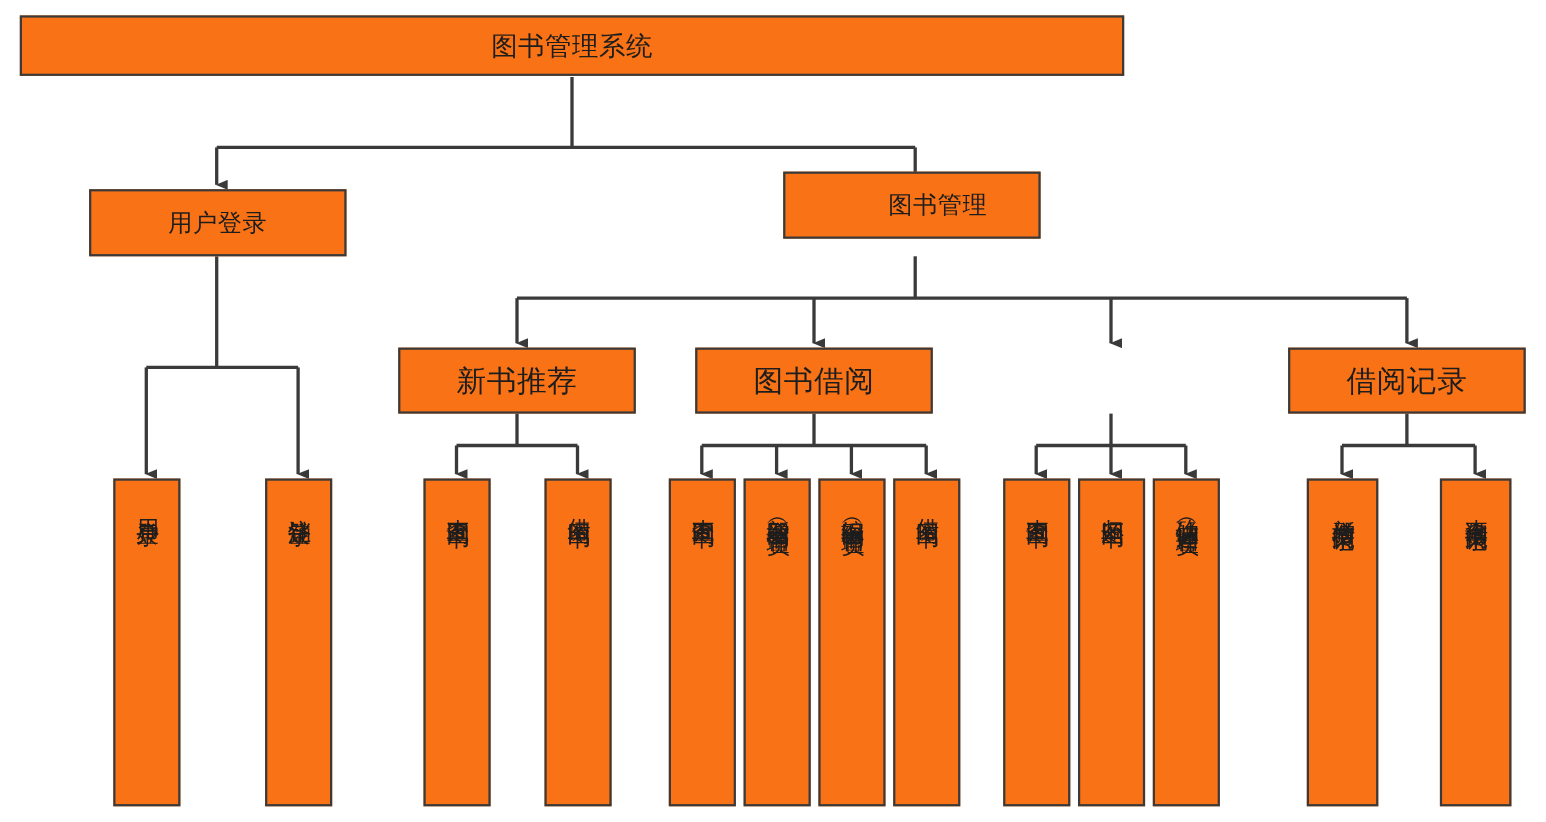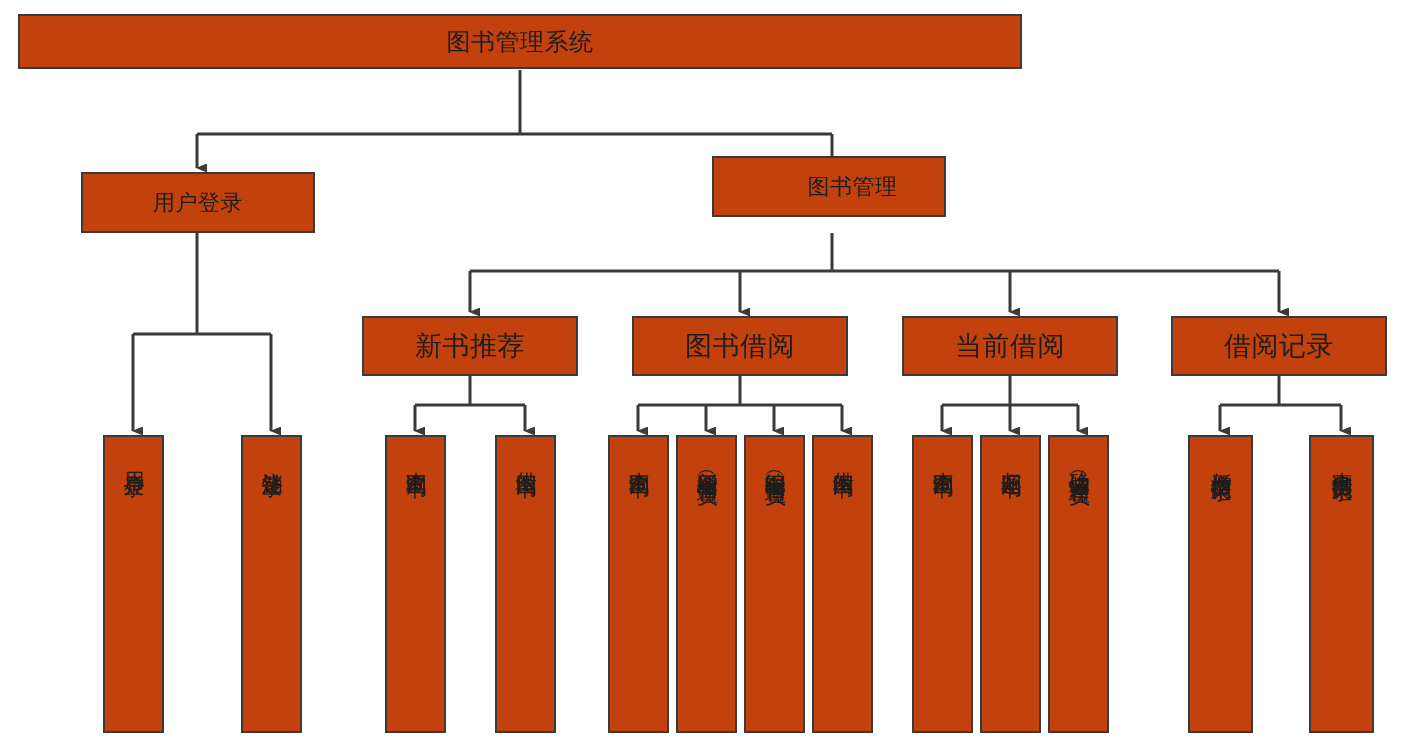--- a/index.html
+++ b/index.html
@@ -23,21 +23,21 @@
     left: 0;
     top: 0;
     width: 1405px;
     height: 747px;
     pointer-events: none;
   }
   .node {
     position: absolute;
     box-sizing: border-box;
     border: 2px solid #3a3a3a;
-    background: #c2410c;
+    background: #f97316;
     display: flex;
     align-items: center;
     justify-content: center;
     color: #1d1d1d;
   }
   .node .label {
     display: block;
     text-align: center;
     letter-spacing: 0.5px;
   }
@@ -136,23 +136,20 @@
   <div class="node node-l2" style="left:712px; top:156px; width:234px; height:61px;padding-left:47px;">
     <span class="label">图书管理</span>
   </div>
 
   <div class="node node-l3" style="left:362px; top:316px; width:216px; height:60px;">
     <span class="label">新书推荐</span>
   </div>
   <div class="node node-l3" style="left:632px; top:316px; width:216px; height:60px;">
     <span class="label">图书借阅</span>
   </div>
-  <div class="node node-l3" style="left:902px; top:316px; width:216px; height:60px;">
-    <span class="label">当前借阅</span>
-  </div>
   <div class="node node-l3" style="left:1171px; top:316px; width:216px; height:60px;">
     <span class="label">借阅记录</span>
   </div>
 
   <div class="node node-leaf" style="left:103px; top:435px; width:61px; height:298px;">
     <span class="label">用户登录</span>
   </div>
   <div class="node node-leaf" style="left:241px; top:435px; width:61px; height:298px;">
     <span class="label">注销登录</span>
   </div>

